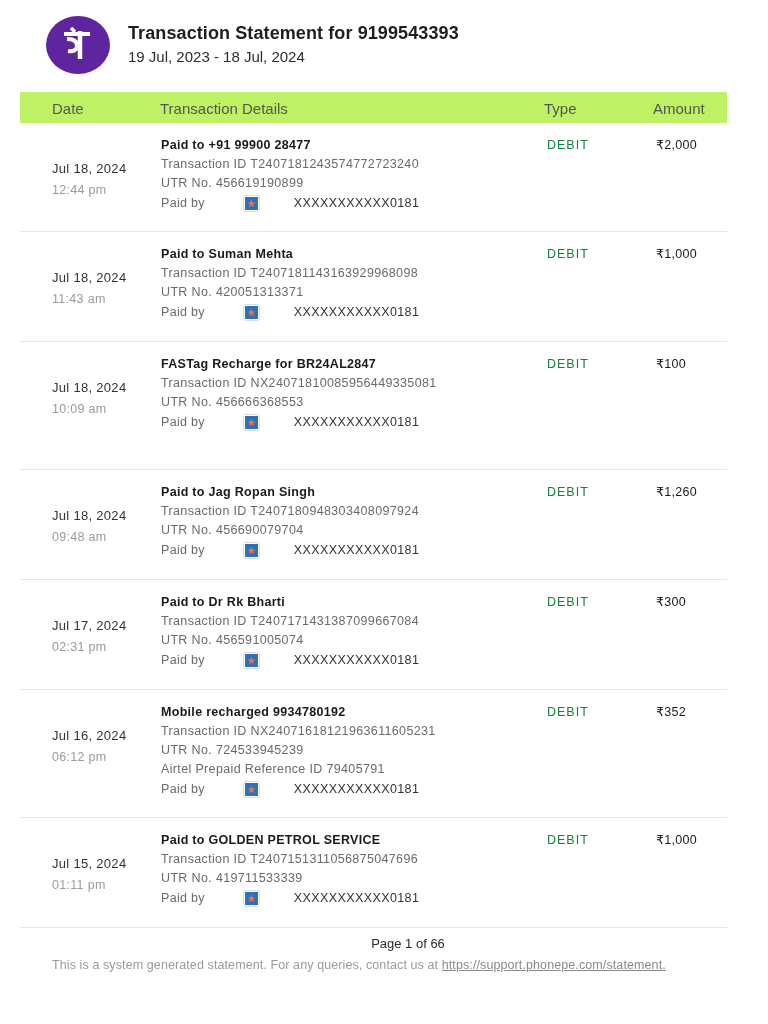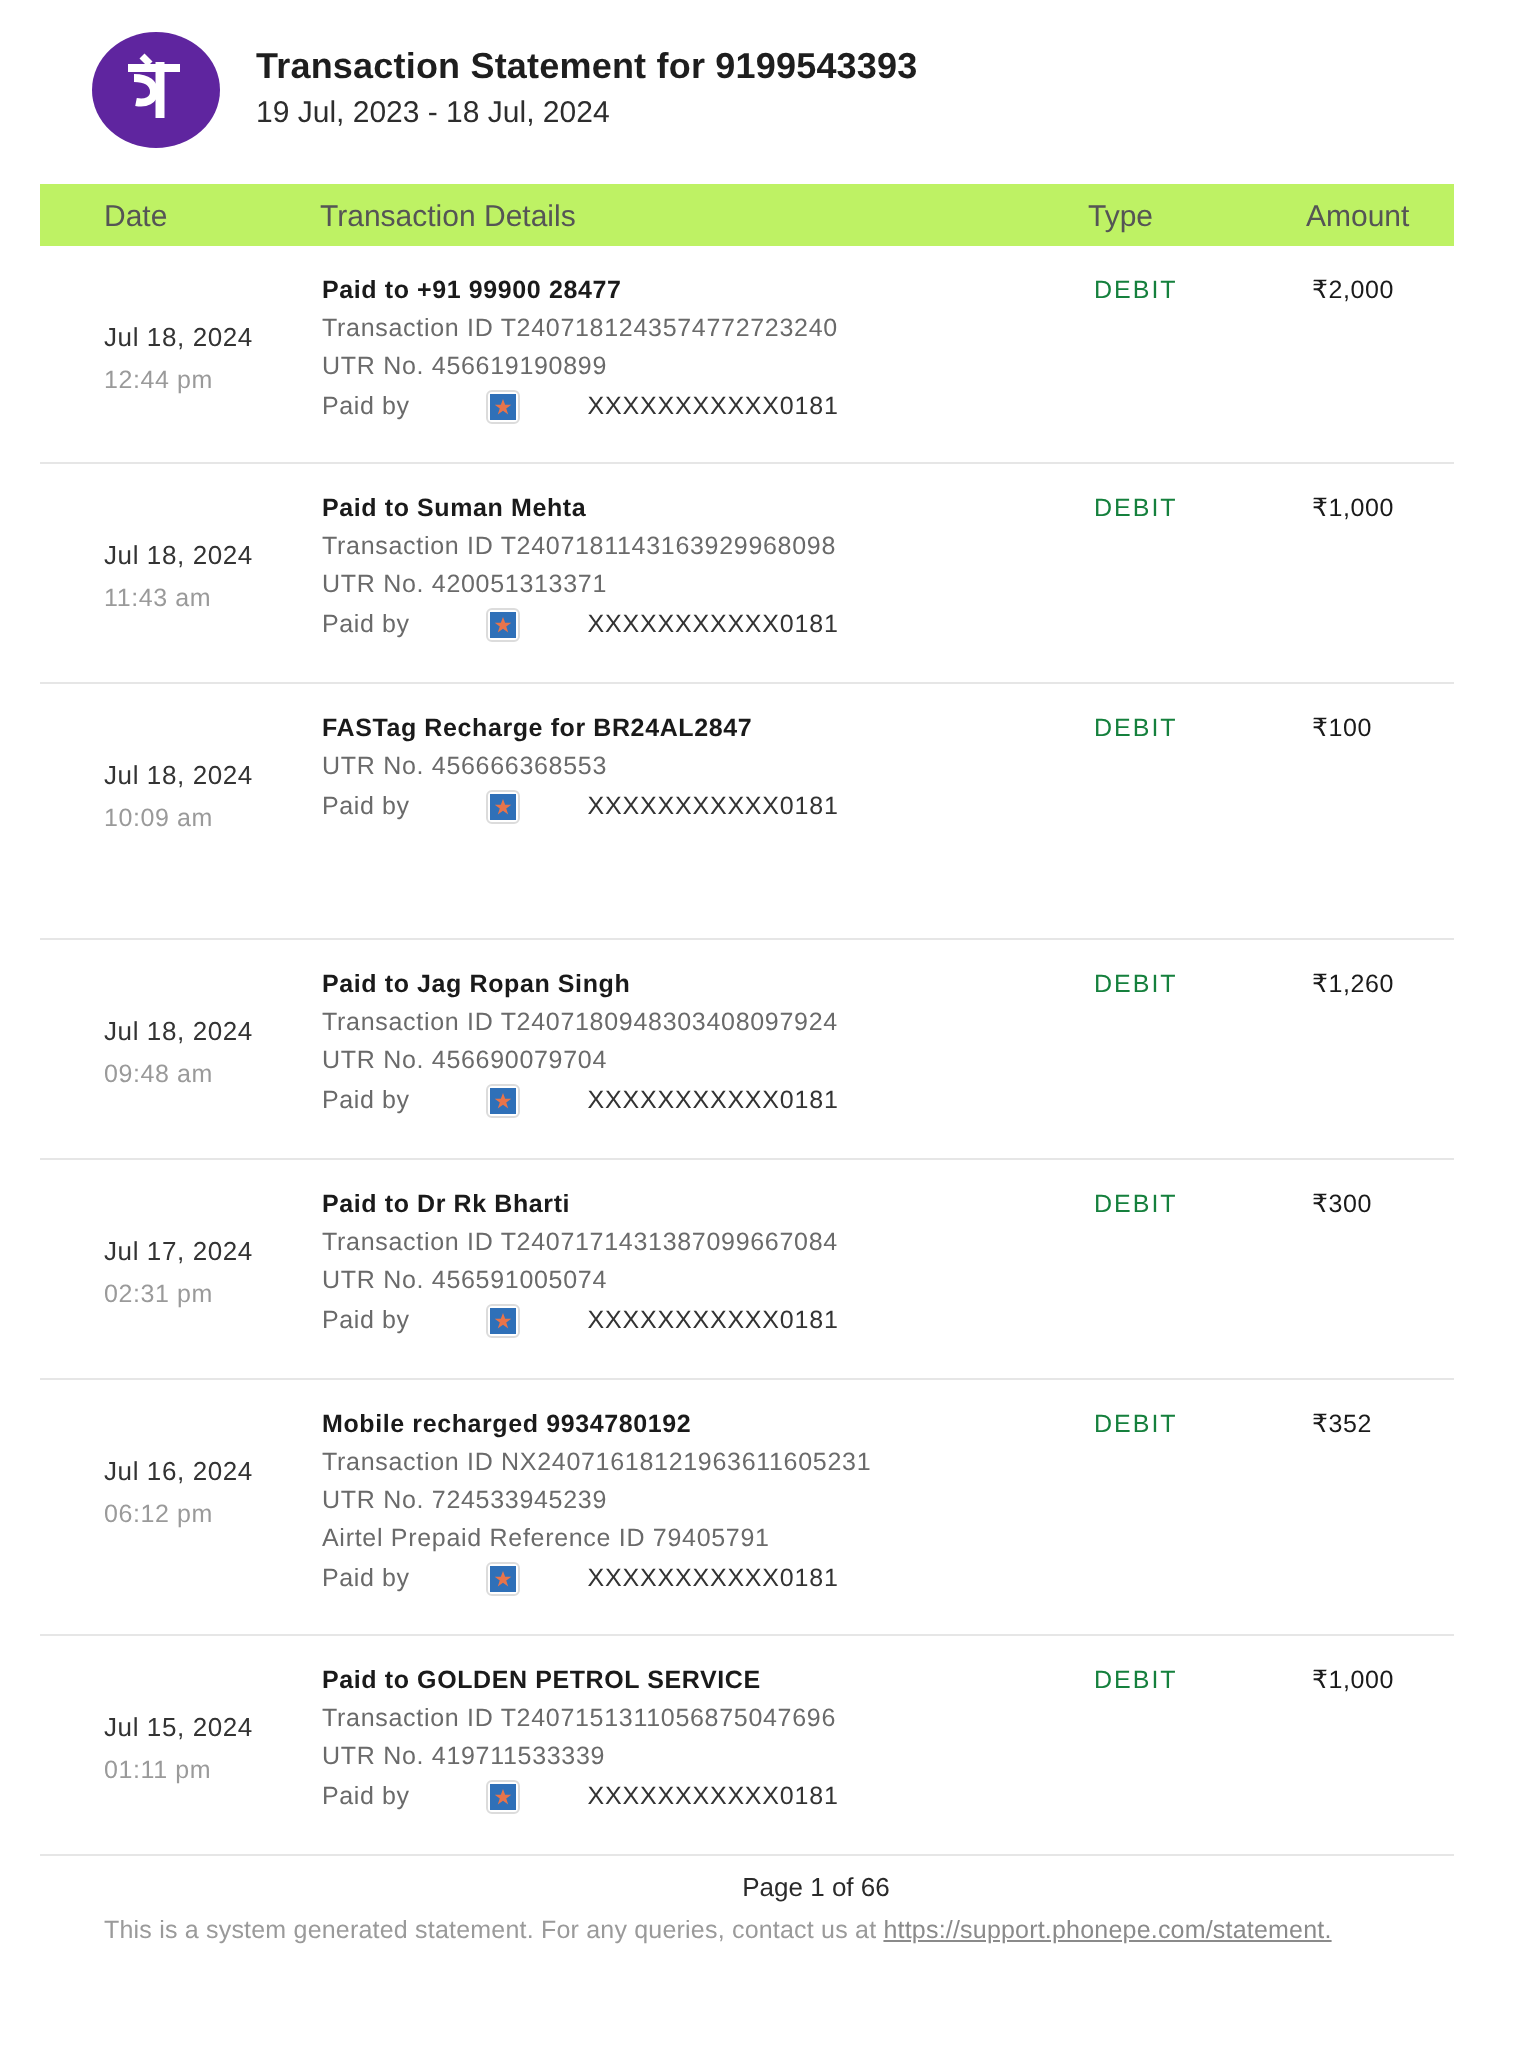--- a/index.html
+++ b/index.html
@@ -124,20 +124,21 @@
     <div class="cell-amount">₹1,000</div>
   </div>
 
   <div class="row r2">
     <div class="cell-date">
       <div class="date">Jul 18, 2024</div>
       <div class="time">10:09 am</div>
     </div>
     <div class="cell-details">
       <div class="desc">FASTag Recharge for BR24AL2847</div>
+      <div class="line">Transaction ID NX24071810085956449335081</div>
       <div class="line">UTR No. 456666368553</div>
       <div class="paidby">
         <span class="paidby-label">Paid by</span>
         <span class="bank-icon">
             <span class="inner">
               <svg viewBox="0 0 10 10">
                 <polygon points="5,0.5 6.2,3.8 9.6,3.8 6.8,5.8 7.9,9.2 5,7.1 2.1,9.2 3.2,5.8 0.4,3.8 3.8,3.8" fill="#e8744a"></polygon>
               </svg>
             </span>
           </span>

